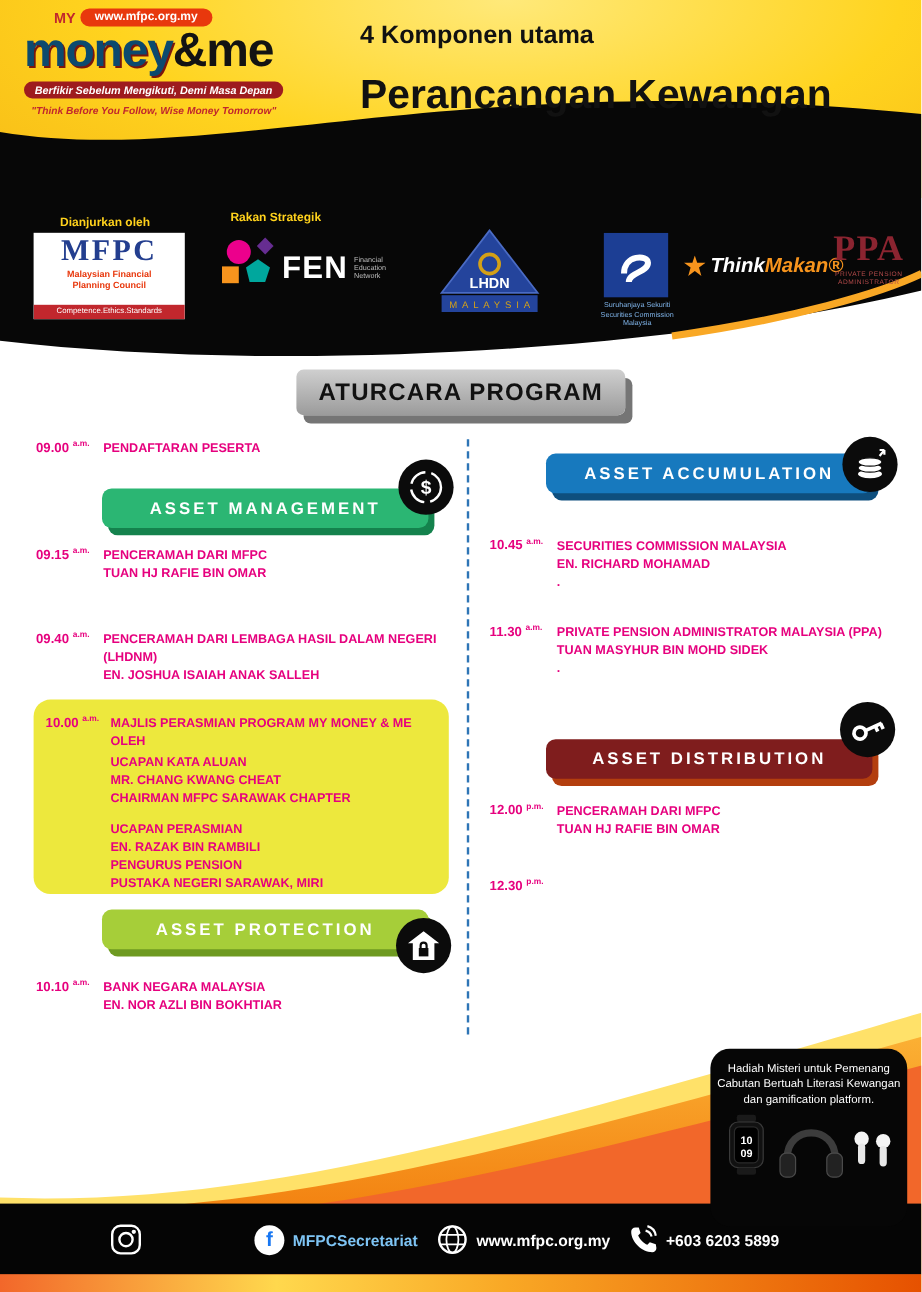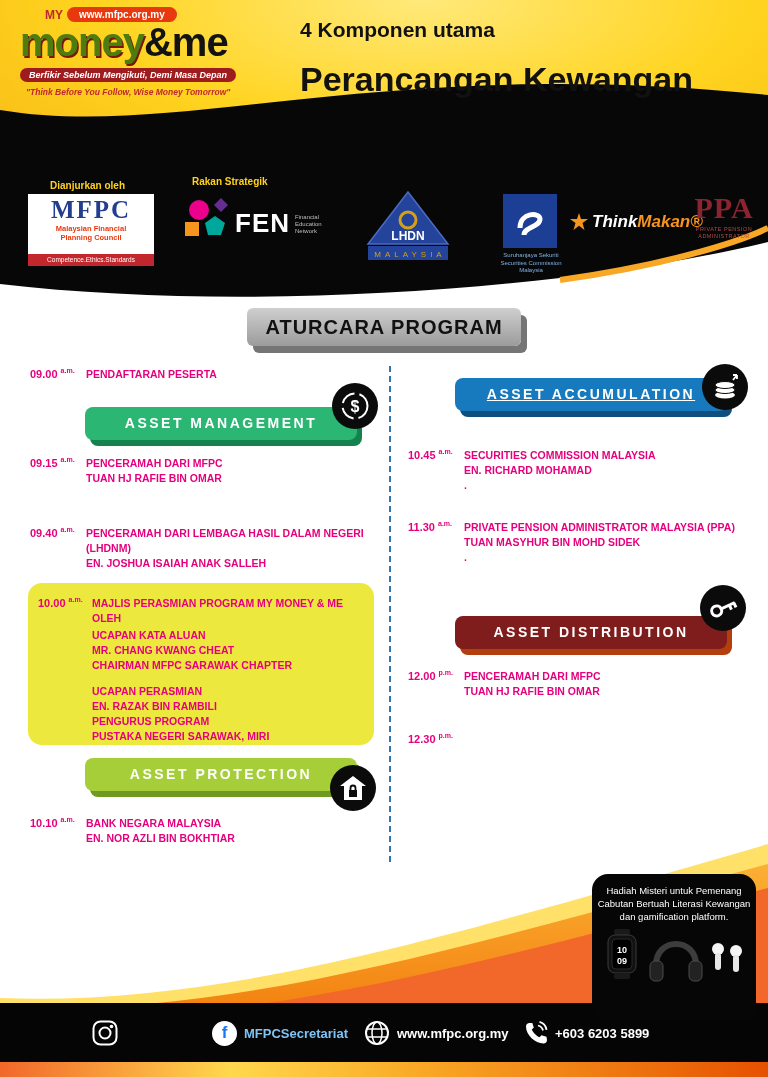--- a/index.html
+++ b/index.html
@@ -9,21 +9,21 @@
   
   .hdr-yellow { position:absolute; top:0; left:0; width:768px; height:165px;
     background:radial-gradient(ellipse at 55% 0%, #ffe97a 0%, #ffd41f 55%, #f7b915 100%); }
   .hdr-band { position:absolute; top:0; left:0; }
 
   .logo-top { position:absolute; top:7px; left:22px; display:flex; align-items:center; gap:4px;margin-left:23px; }
   .logo-my { color:#c1272d; font-weight:bold; font-size:12px; }
   .logo-url { background:#e8380d; color:#fff; font-weight:bold; font-size:10px;
     border-radius:8px; padding:2px 12px; }
   .logo-word { position:absolute; top:20px; left:20px; font-size:40px; font-weight:bold; letter-spacing:-1px; }
-  .logo-word .w1 { color:#4d7c0f; text-shadow:1.5px 1.5px 0 #7a160d; }
+  .logo-word .w1 { color:#0c4a6e; text-shadow:1.5px 1.5px 0 #7a160d; }
   .logo-word .w2 { color:#131313; }
   .tag-pill { position:absolute; top:68px; left:20px; background:#9e1b1e; color:#fff;
     font-size:9px; font-weight:bold; font-style:italic; border-radius:8px; padding:2px 9px; }
   .tag-quote { position:absolute; top:87px; left:26px; color:#c1272d; font-size:8.5px;
     font-weight:bold; font-style:italic; }
   .hdr-title { position:absolute; top:18px; left:300px; width:445px; text-align:left; color:#111; }
   .hdr-title .small { font-size:21px; font-weight:600; }
   .hdr-title .big { font-size:34px; font-weight:bold; margin-top:18px; }
 
   
@@ -220,21 +220,21 @@
     <div class="ybox-content">
       <div>MAJLIS PERASMIAN PROGRAM MY MONEY &amp; ME OLEH</div>
       <div class="ygroup first">
         <div>UCAPAN KATA ALUAN</div>
         <div>MR. CHANG KWANG CHEAT</div>
         <div>CHAIRMAN MFPC SARAWAK CHAPTER</div>
       </div>
       <div class="ygroup">
         <div>UCAPAN PERASMIAN</div>
         <div>EN. RAZAK BIN RAMBILI</div>
-        <div>PENGURUS PROGRAM</div>
+        <div>PENGURUS PENSION</div>
         <div>PUSTAKA NEGERI SARAWAK, MIRI</div>
       </div>
     </div>
   </div>
 
   <div class="banner lgreen" style="top:758px; left:85px;">ASSET PROTECTION</div>
   <div class="icon-circle" style="top:765px; left:330px;">
     <svg width="30" height="30" viewBox="0 0 30 30">
       <path d="M15,3 L28,13 L24,13 L24,27 L6,27 L6,13 L2,13 Z" fill="#ffffff"></path>
       <rect x="11" y="17" width="8" height="7" fill="#0b0b0b"></rect>
@@ -243,21 +243,21 @@
   </div>
 
   <div class="row" style="top:816px; left:30px;">
     <div class="time"><span>10.10</span> <sup>a.m.</sup></div>
     <div class="lines">
       <div>BANK NEGARA MALAYSIA</div>
       <div>EN. NOR AZLI BIN BOKHTIAR</div>
     </div>
   </div>
 
-  <div class="banner blue" style="top:378px; left:455px;text-decoration:underline;">ASSET ACCUMULATION</div>
+  <div class="banner blue" style="top:378px; left:455px;">ASSET ACCUMULATION</div>
   <div class="icon-circle" style="top:364px; left:702px;">
     <svg width="30" height="30" viewBox="0 0 30 30">
       <ellipse cx="15" cy="23" rx="10" ry="3.5" fill="#ffffff"></ellipse>
       <ellipse cx="15" cy="18" rx="10" ry="3.5" fill="#ffffff" stroke="#0b0b0b" stroke-width="1"></ellipse>
       <ellipse cx="15" cy="13" rx="10" ry="3.5" fill="#ffffff" stroke="#0b0b0b" stroke-width="1"></ellipse>
       <path d="M23,8 L27,3 M27,3 L23,3 M27,3 L27,7" stroke="#ffffff" stroke-width="1.8" fill="none"></path>
     </svg>
   </div>
 
   <div class="row" style="top:448px; left:408px;">

